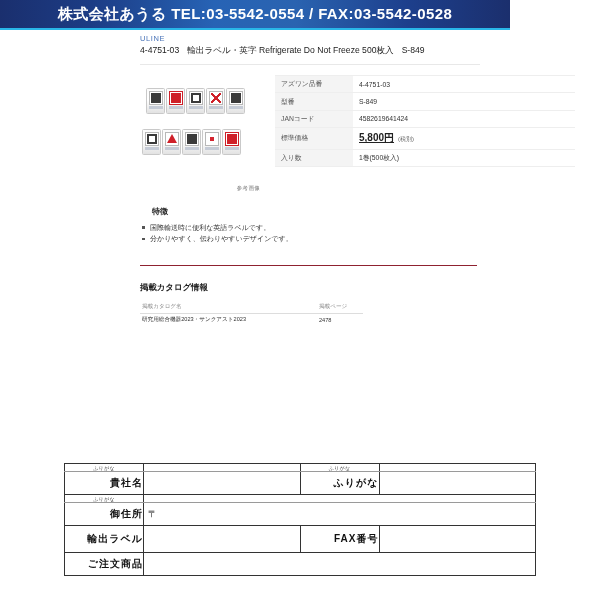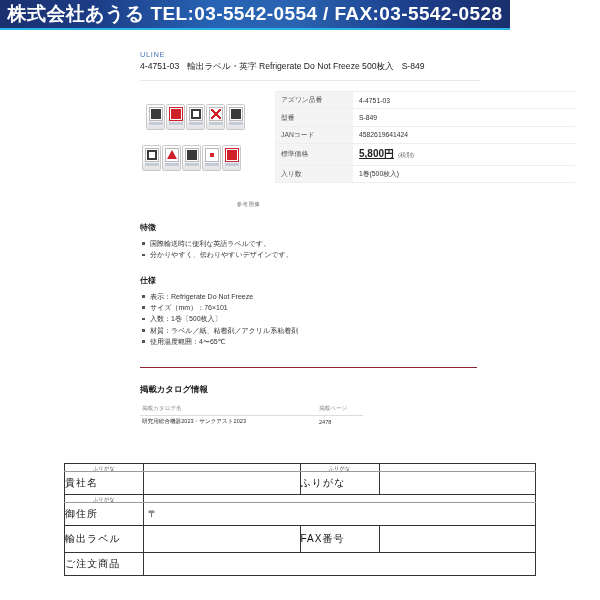--- a/index.html
+++ b/index.html
@@ -31,39 +31,39 @@
   }
   .header-text {
     position: absolute;
     left: 0;
     top: 0;
     width: 510px;
     height: 18px;
     line-height: 28px;
     text-align: center;
     color: #ffffff;
-    font-size: 19px;
+    font-size: 15px;
     font-weight: bold;
     letter-spacing: 0.4px;
     white-space: nowrap;
   }
 
   
   .content {
     position: absolute;
     left: 140px;
     top: 34px;
     width: 448px;
   }
 
   .brand {
     font-size: 7.5px;
     color: #4a74b8;
     letter-spacing: 0.6px;
-    margin: 16px 0 2px 0;
+    margin: 0 0 2px 0;
   }
   .product-title {
     font-size: 8.6px;
     color: #222222;
     margin: 0;
     white-space: nowrap;
   }
   .product-title .code { margin-right: 8px; }
   .product-title .model { margin-left: 8px; }
 
@@ -194,21 +194,21 @@
     color: #666666;
     margin-left: 4px;
   }
 
   
   .section { margin-top: 14px; }
   .section-heading {
     font-size: 8px;
     font-weight: bold;
     color: #222222;
-    margin: 0 0 5px 0;
+    margin: 0 0 5px 12px;
   }
   ul.bullets {
     list-style: none;
     margin: 0;
     padding: 0;
   }
   ul.bullets li {
     font-size: 7px;
     color: #333333;
     line-height: 1.62;
@@ -286,23 +286,23 @@
   .furigana {
     font-size: 5px;
     font-weight: normal;
     color: #333333;
     text-align: center;
     padding: 0.5px 0;
     letter-spacing: 0.3px;
   }
   .label-main {
     font-size: 10px;
-    font-weight: normal;
+    font-weight: bold;
     padding: 4px 0;
-    text-align: left;
+    text-align: right;
     letter-spacing: 1px;
   }
   .label-main.small { font-size: 9px; letter-spacing: 0.5px; }
   .value-cell { background: #ffffff; }
   .value-cell.with-postal {
     font-size: 9px;
     color: #111111;
     padding-left: 4px;
   }
   .h-tall { height: 26px; }
@@ -428,30 +428,20 @@
   </div>
 
   <div class="section">
     <div class="section-heading">特徴</div>
     <ul class="bullets">
       <li>国際輸送時に便利な英語ラベルです。</li>
       <li>分かりやすく、伝わりやすいデザインです。</li>
     </ul>
   </div>
 
-  <div class="section">
-    <div class="section-heading">仕様</div>
-    <ul class="bullets">
-      <li>表示：Refrigerate Do Not Freeze</li>
-      <li>サイズ（mm）：76×101</li>
-      <li>入数：1巻〔500枚入〕</li>
-      <li>材質：ラベル／紙、粘着剤／アクリル系粘着剤</li>
-      <li>使用温度範囲：4〜65℃</li>
-    </ul>
-  </div>
 
   <div class="catalog-block">
     <div class="catalog-rule"></div>
     <div class="catalog-heading">掲載カタログ情報</div>
     <table class="catalog">
       <tbody>
           <tr>
         <th>掲載カタログ名</th>
         <th class="page-col">掲載ページ</th>
       </tr>

